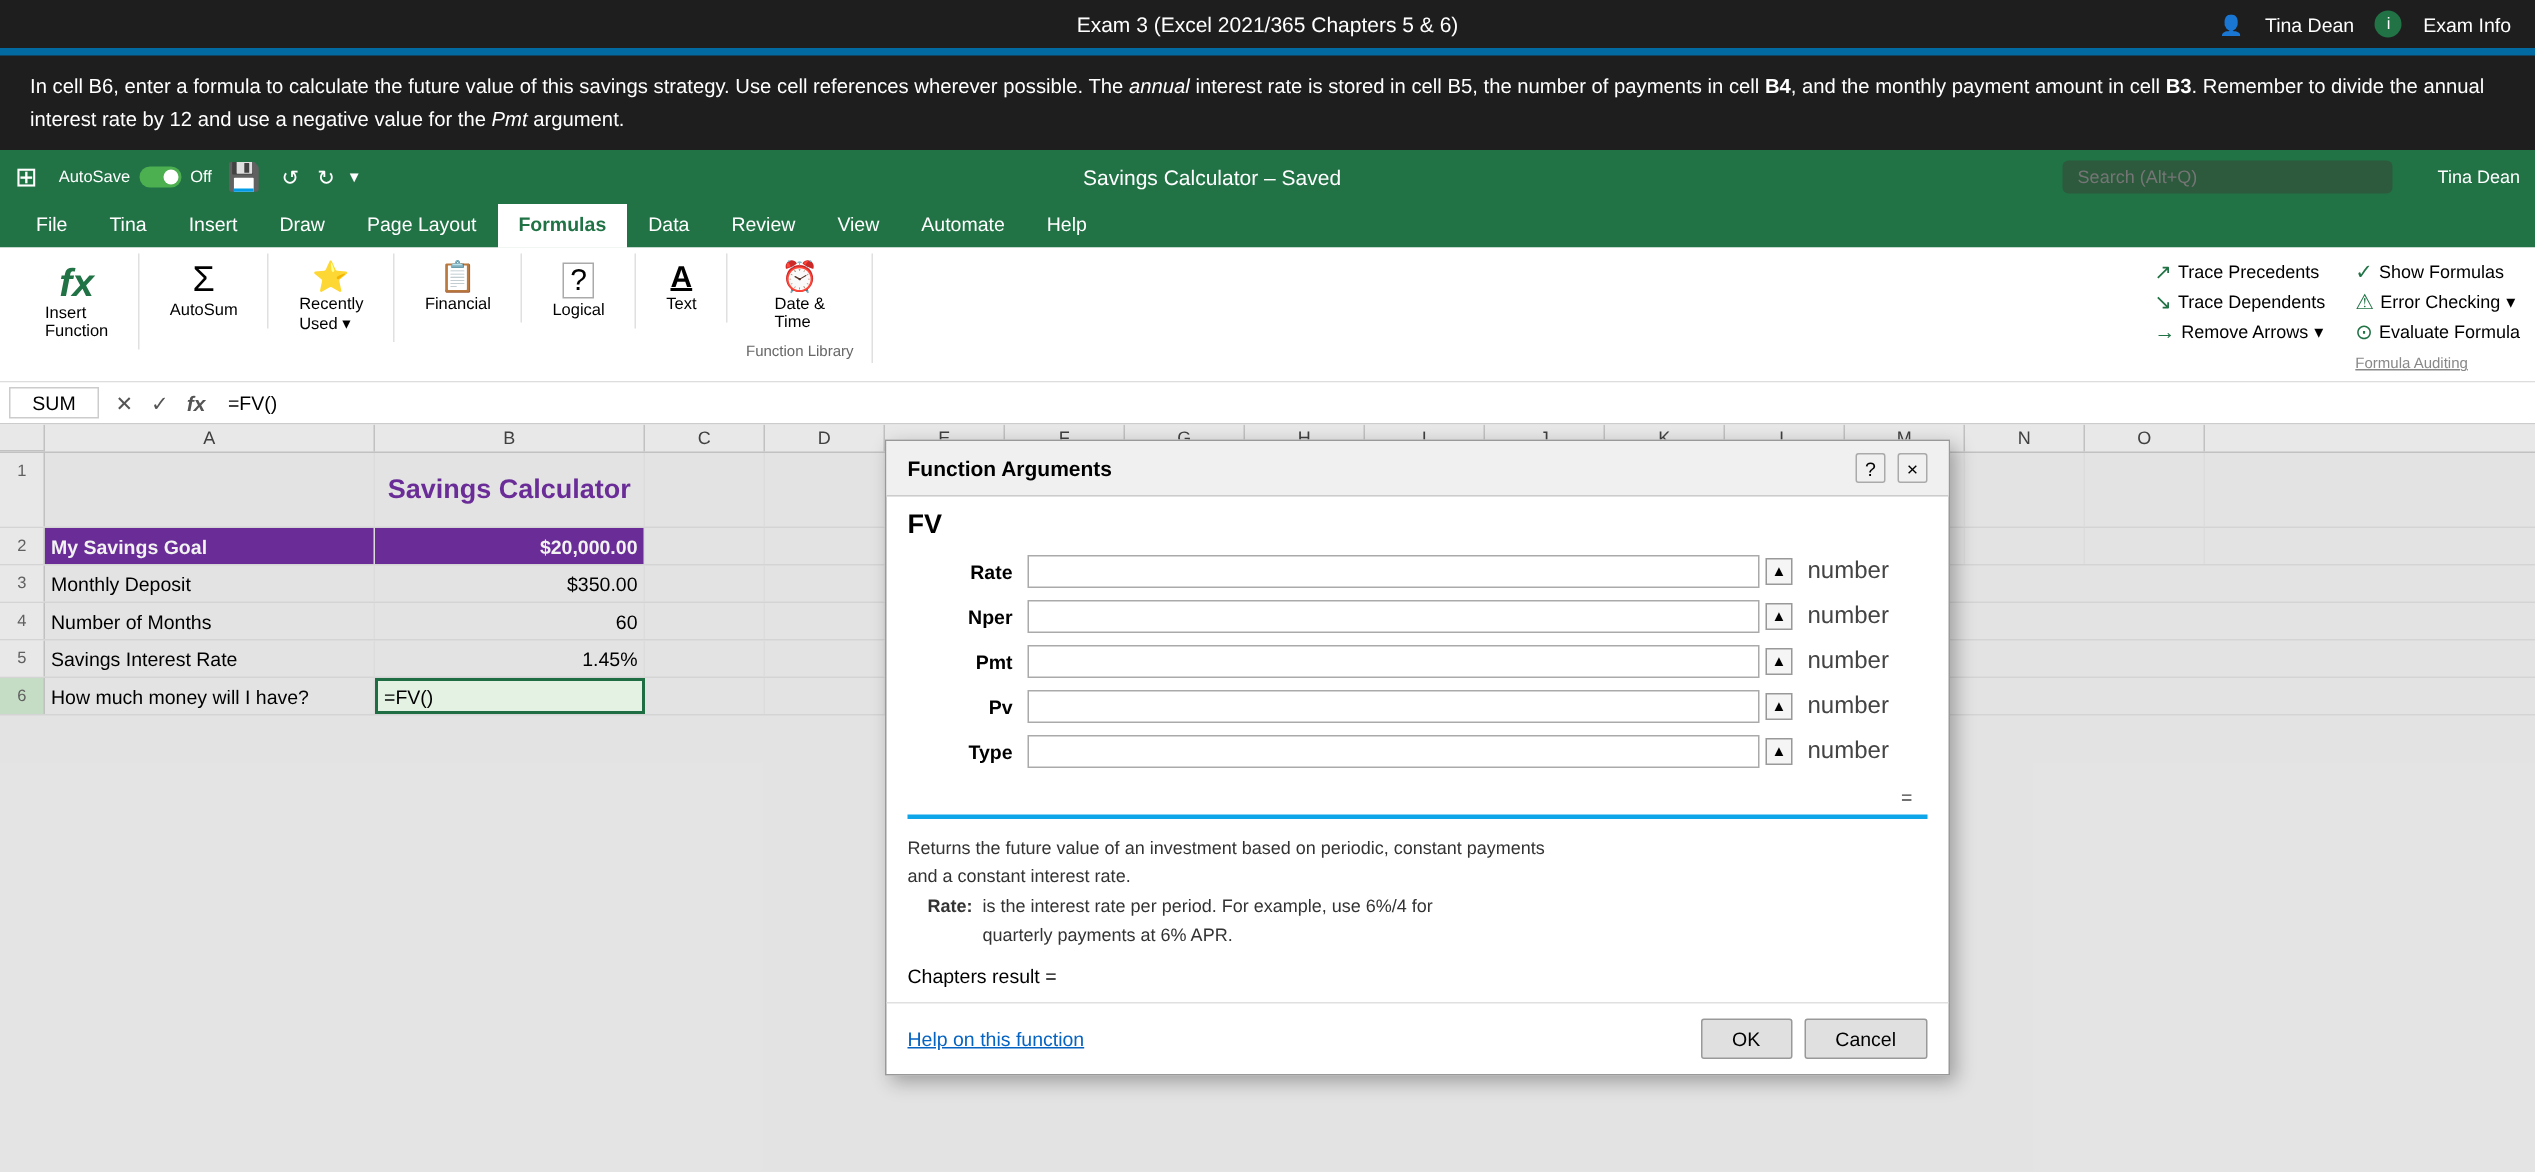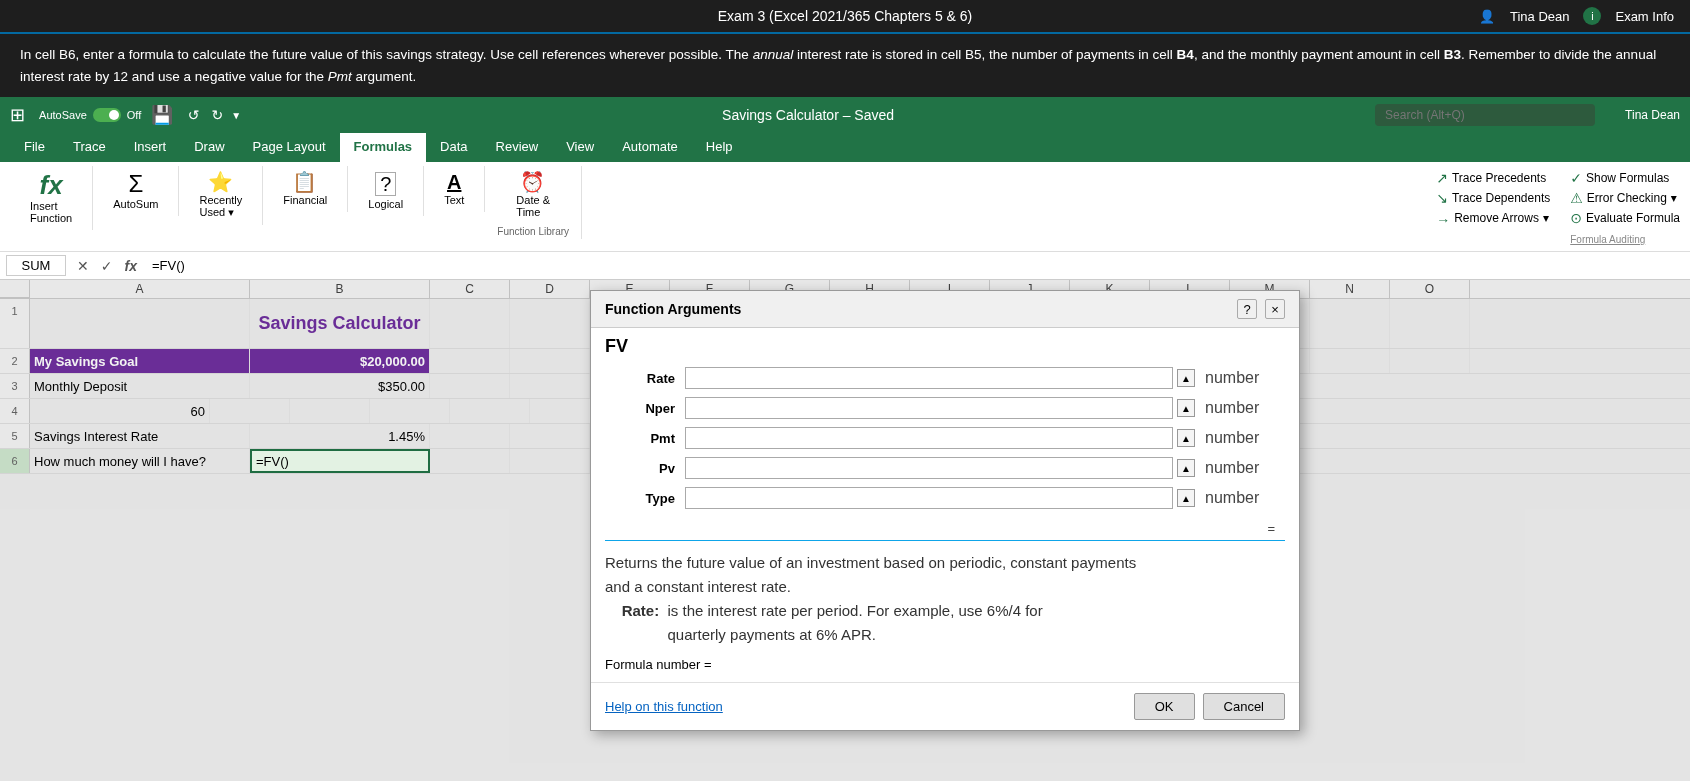--- a/index.html
+++ b/index.html
@@ -26,21 +26,21 @@
       font-size: 13px;
     }
 
     
     .instruction-bar {
       background: #1e1e1e;
       color: white;
       padding: 10px 20px;
       font-size: 13.5px;
       line-height: 1.6;
-      border-top: 2px solid #0369a1;
+      border-top: 5px solid #0369a1;
     }
     .instruction-bar b { font-weight: 700; }
     .instruction-bar i { font-style: italic; }
     .ribbon-title-bar {
       background: #217346;
       display: flex;
       align-items: center;
       padding: 4px 10px;
       gap: 10px;
       height: 36px;
@@ -242,22 +242,22 @@
       outline: none; font-size: 12px;
     }
     .arg-collapse-btn {
       width: 18px; height: 18px; border: 1px solid #999; background: #f5f5f5;
       cursor: pointer; display: flex; align-items: center; justify-content: center;
       font-size: 10px;
     }
     .arg-type { font-size: 16px; color: #444; }
     .modal-equals { text-align: right; padding-right: 10px; font-size: 13px; color: #444; }
     .modal-desc {
-      font-size: 15px; color: #333;
-      border-top: 1px solid #0ea5e9;
+      font-size: 12px; color: #333;
+      border-top: 3px solid #0ea5e9;
       padding-top: 10px;
       margin-top: 4px;
       line-height: 1.6;
     }
     .modal-desc b { font-weight: 600; }
     .formula-result {
       margin-top: 10px; font-size: 13px;
     }
     .modal-footer {
       display: flex; justify-content: space-between; align-items: center;
@@ -329,21 +329,21 @@
     <button class="redo-btn">↻</button>
     <span style="font-size:10px;">▼</span>
   </div>
   <span class="file-title">Savings Calculator – Saved</span>
   <input class="search-box" type="text" placeholder="Search (Alt+Q)" style="">
   <span class="ribbon-user" style="margin-left:20px;">Tina Dean</span>
 </div>
 
 <div class="ribbon-tabs">
   <div class="ribbon-tab">File</div>
-  <div class="ribbon-tab">Trace</div>
+  <div class="ribbon-tab">Tina</div>
   <div class="ribbon-tab">Insert</div>
   <div class="ribbon-tab">Draw</div>
   <div class="ribbon-tab">Page Layout</div>
   <div class="ribbon-tab active">Formulas</div>
   <div class="ribbon-tab">Data</div>
   <div class="ribbon-tab">Review</div>
   <div class="ribbon-tab">View</div>
   <div class="ribbon-tab">Automate</div>
   <div class="ribbon-tab">Help</div>
 </div>
@@ -523,20 +523,23 @@
         </div>
         <div class="cell cell-c"></div>
         <div class="cell cell-d"></div>
         <div class="cell cell-e"></div>
         <div class="cell" style="width:80px;"></div>
         <div class="cell" style="width:480px;"></div>
       </div>
 
       <div class="grid-row">
         <div class="row-num">4</div>
+        <div class="cell cell-a">
+          <span>Number of Months</span>
+        </div>
         <div class="cell cell-b cell-value-right">
           <span>60</span>
         </div>
         <div class="cell cell-c"></div>
         <div class="cell cell-d"></div>
         <div class="cell cell-e"></div>
         <div class="cell" style="width:80px;"></div>
         <div class="cell" style="width:480px;"></div>
       </div>
 
@@ -627,21 +630,21 @@
         </div>
 
         <div class="modal-equals">=</div>
 
         <div class="modal-desc">
           <span>Returns the future value of an investment based on periodic, constant payments<br>and a constant interest rate.</span><br>
           <span>&nbsp;&nbsp;&nbsp;&nbsp;<b>Rate:</b> &nbsp;is the interest rate per period. For example, use 6%/4 for<br>&nbsp;&nbsp;&nbsp;&nbsp;&nbsp;&nbsp;&nbsp;&nbsp;&nbsp;&nbsp;&nbsp;&nbsp;&nbsp;&nbsp;&nbsp;quarterly payments at 6% APR.</span>
         </div>
 
         <div class="formula-result">
-          <span>Formula number =</span>
+          <span>Chapters result =</span>
         </div>
       </div>
 
       <div class="modal-footer">
         <a class="help-link">Help on this function</a>
         <div class="footer-btns">
           <button class="modal-ok-btn">OK</button>
           <button class="modal-cancel-btn">Cancel</button>
         </div>
       </div>

